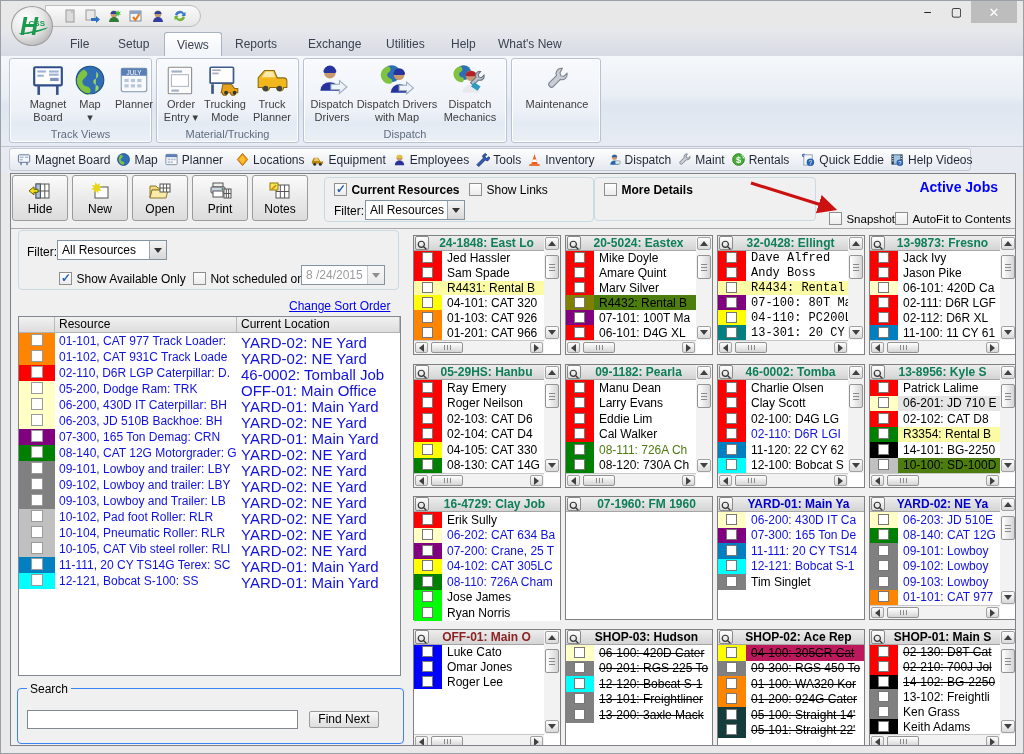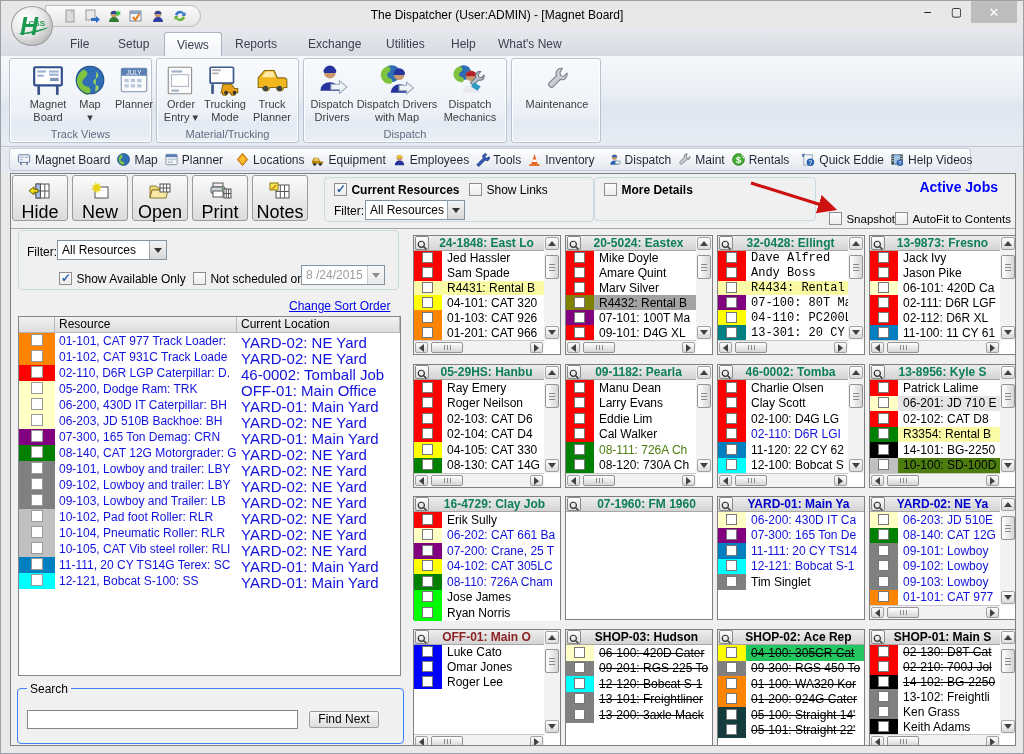--- a/index.html
+++ b/index.html
@@ -41,21 +41,21 @@
   .ib-sep { width:1px; height:15px; background:#9aa0ab; margin:0 3px; }
   .ib-icon { width:15px; height:15px; display:inline-block; }
 
   
   #content { position:absolute; left:9px; top:172px; width:1006px; height:573px; background:#f0f0f0; border:1px solid #7e8287; overflow:hidden; }
 
   
   #toolstrip { position:absolute; left:0; top:0; width:100%; height:55px; border-bottom:1px solid #a8a8a8; background:#f0f0f0; }
   .tsbtn { position:absolute; top:1px; width:56px; height:46px; background:linear-gradient(#fbfbfb,#e9e9e9 55%, #dcdcdc); border:1px solid #9b9b9b; border-radius:3px; text-align:center; }
   .tsbtn .tsicon { display:block; margin:4px auto 0 auto; width:24px; height:22px; }
-  .tsbtn .tslabel { font-size:18px; color:#000; margin-top:0px; }
+  .tsbtn .tslabel { font-size:12px; color:#000; margin-top:0px; }
   .ts-groupbox { position:absolute; border:1px solid #c9dae2; border-radius:4px; }
   .cb { display:inline-block; width:13px; height:13px; background:linear-gradient(#fdfdfd,#ececec); border:1px solid #8e8e8e; position:relative; vertical-align:middle; }
   .cb.checked::after { content:"✓"; position:absolute; left:1px; top:-2px; font-size:12px; font-weight:bold; color:#2b62ae; }
   .cblabel { font-size:12px; color:#000; vertical-align:middle; } .cblabel.sm { font-size:11.5px; }
   .combo { position:absolute; background:#fff; border:1px solid #8393a0; display:flex; }
   .combo .cval { flex:1; font-size:12px; padding:2px 3px 0 4px; color:#000; white-space:nowrap; overflow:hidden; }
   .combo .cbtn { width:17px; border-left:1px solid #98a6b2; background:linear-gradient(#f4f4f4,#d8d8d8); display:flex; align-items:center; justify-content:center; }
   .combo .cbtn::after { content:""; width:0; height:0; border-left:4px solid transparent; border-right:4px solid transparent; border-top:5px solid #333; }
   #active-jobs { position:absolute; right:17px; top:5px; font-size:14px; font-weight:bold; color:#0000ff; }
 
@@ -132,21 +132,20 @@
         <span class="qicon"><svg width="100%" height="100%" viewBox="0 0 16 16">
             <circle cx="8" cy="6" r="3.4" fill="#c8996c"></circle>
             <path d="M4.3 6 a3.8 3.8 0 0 1 7.4 0 z" fill="#2b3f9e"></path>
             <path d="M3 14 a5 5 0 0 1 10 0 z" fill="#303f9f"></path>
           </svg></span>
         <span class="qicon"><svg width="100%" height="100%" viewBox="0 0 16 16">
             <path d="M3 7 a5 5 0 0 1 9-2 l1.5-1 v4 h-4 l1.2-1.4 a3 3 0 0 0-5.4 1.2 z" fill="#3d78c9"></path>
             <path d="M13 9 a5 5 0 0 1-9 2 l-1.5 1 v-4 h4 l-1.2 1.4 a3 3 0 0 0 5.4-1.2 z" fill="#6fb53a"></path>
           </svg></span>
       </div>
-    <div id="title-text">The Dispatcher (User:ADMIN) - [Magnet Board]</div>
     <div id="win-buttons">
       <div class="winbtn" id="btn-min">–</div>
       <div class="winbtn" id="btn-max">▢</div>
       <div class="winbtn" id="btn-close">✕</div>
     </div>
   </div>
   <div id="logo">
       <span class="h">H</span>
       <span class="css">CSS</span>
       <span class="swoosh"></span>
@@ -709,34 +708,34 @@
             <div class="entry" style="height:14.833333333333334px; flex:0 0 14.833333333333334px; background:#fff;">
               <span class="sw" style="background:#ff0000;"></span>
               <span class="ecb"></span>
               <span class="etext" style="color:#000;">Amare Quint</span>
             </div>
             <div class="entry" style="height:14.833333333333334px; flex:0 0 14.833333333333334px; background:#fff;">
               <span class="sw" style="background:#ff0000;"></span>
               <span class="ecb"></span>
               <span class="etext" style="color:#000;">Marv Silver</span>
             </div>
-            <div class="entry" style="height:14.833333333333334px; flex:0 0 14.833333333333334px; background:#a3a3a3;padding-left:31px;">
+            <div class="entry" style="height:14.833333333333334px; flex:0 0 14.833333333333334px; background:#4d7c0f;padding-left:31px;">
               <span class="sw" style="background:#808000;"></span>
               <span class="ecb"></span>
               <span class="etext" style="color:#000;">R4432: Rental B</span>
             </div>
             <div class="entry" style="height:14.833333333333334px; flex:0 0 14.833333333333334px; background:#fff;">
               <span class="sw" style="background:#800080;"></span>
               <span class="ecb"></span>
               <span class="etext" style="color:#000;">07-101: 100T Ma</span>
             </div>
             <div class="entry" style="height:14.833333333333334px; flex:0 0 14.833333333333334px; background:#fff;">
               <span class="sw" style="background:#ff0000;"></span>
               <span class="ecb"></span>
-              <span class="etext" style="color:#000;">09-101: D4G XL</span>
+              <span class="etext" style="color:#000;">06-101: D4G XL</span>
             </div>
           </div>
           <div class="vtrack" style="top:0; height:104px;">
             <div class="sb-btn sb-up" style="left:1px; top:1px; width:14px; height:13px;"></div>
             <div class="sb-thumb" style="left:1px; top:19px; width:14px; height:24px;">
               <span class="sb-grip"></span>
             </div>
             <div class="sb-btn sb-down" style="left:1px; bottom:1px; width:14px; height:13px;"></div>
           </div>
           <div class="hscroll" style="width:130px; height:14px;">
@@ -1087,21 +1086,21 @@
           </div>
           <div class="entries" style="top:15px; width:146px; height:108.5px;">
             <div class="entry" style="height:15.5px; flex:0 0 15.5px; background:#fff;">
               <span class="sw" style="background:#ff0000;"></span>
               <span class="ecb"></span>
               <span class="etext" style="color:#000;">Erik Sully</span>
             </div>
             <div class="entry" style="height:15.5px; flex:0 0 15.5px; background:#fff;">
               <span class="sw" style="background:#ffffc6;"></span>
               <span class="ecb"></span>
-              <span class="etext" style="color:#1212dd;">06-202: CAT 661 Ba</span>
+              <span class="etext" style="color:#1212dd;">06-202: CAT 634 Ba</span>
             </div>
             <div class="entry" style="height:15.5px; flex:0 0 15.5px; background:#fff;">
               <span class="sw" style="background:#800080;"></span>
               <span class="ecb"></span>
               <span class="etext" style="color:#1212dd;">07-200: Crane, 25 T</span>
             </div>
             <div class="entry" style="height:15.5px; flex:0 0 15.5px; background:#fff;">
               <span class="sw" style="background:#ffff00;"></span>
               <span class="ecb"></span>
               <span class="etext" style="color:#1212dd;">04-102: CAT 305LC</span>
@@ -1316,21 +1315,21 @@
         </div>
         <div class="card" style="left: 706px; top: 399px; width: 148px; height: 118px;">
           <div class="card-header" style="width:146px;">
             <span class="mag-btn"><svg width="100%" height="100%" viewBox="0 0 14 14">
                 <circle cx="6.2" cy="6.2" r="3.6" fill="none" stroke="#333" stroke-width="1.4"></circle>
                 <line x1="8.9" y1="8.9" x2="12" y2="12" stroke="#333" stroke-width="1.6"></line>
               </svg></span>
             <span class="card-title" style="color:#000000">SHOP-02: Ace Rep</span>
           </div>
           <div class="entries" style="top:15px; width:146px; height:93px;">
-            <div class="entry" style="height:15.5px; flex:0 0 15.5px; background:#22c55e;">
+            <div class="entry" style="height:15.5px; flex:0 0 15.5px; background:#be185d;">
               <span class="sw" style="background:#ffff00;"></span>
               <span class="ecb"></span>
               <span class="etext" style="color:#000;text-decoration:line-through;">04-100: 305CR Cat</span>
             </div>
             <div class="entry" style="height:15.5px; flex:0 0 15.5px; background:#fff;">
               <span class="sw" style="background:#808080;"></span>
               <span class="ecb"></span>
               <span class="etext" style="color:#000;text-decoration:line-through;">09-300: RGS 450 To</span>
             </div>
             <div class="entry" style="height:15.5px; flex:0 0 15.5px; background:#fff;">

